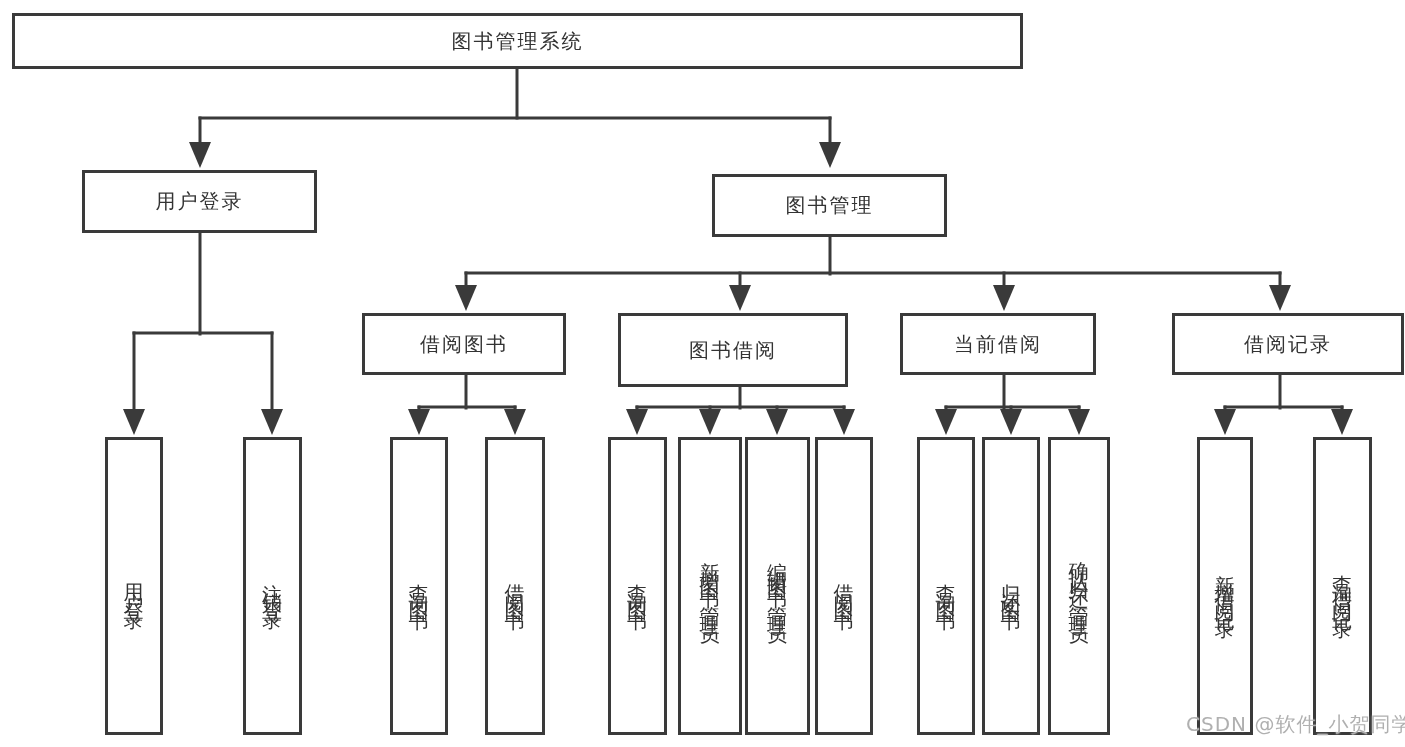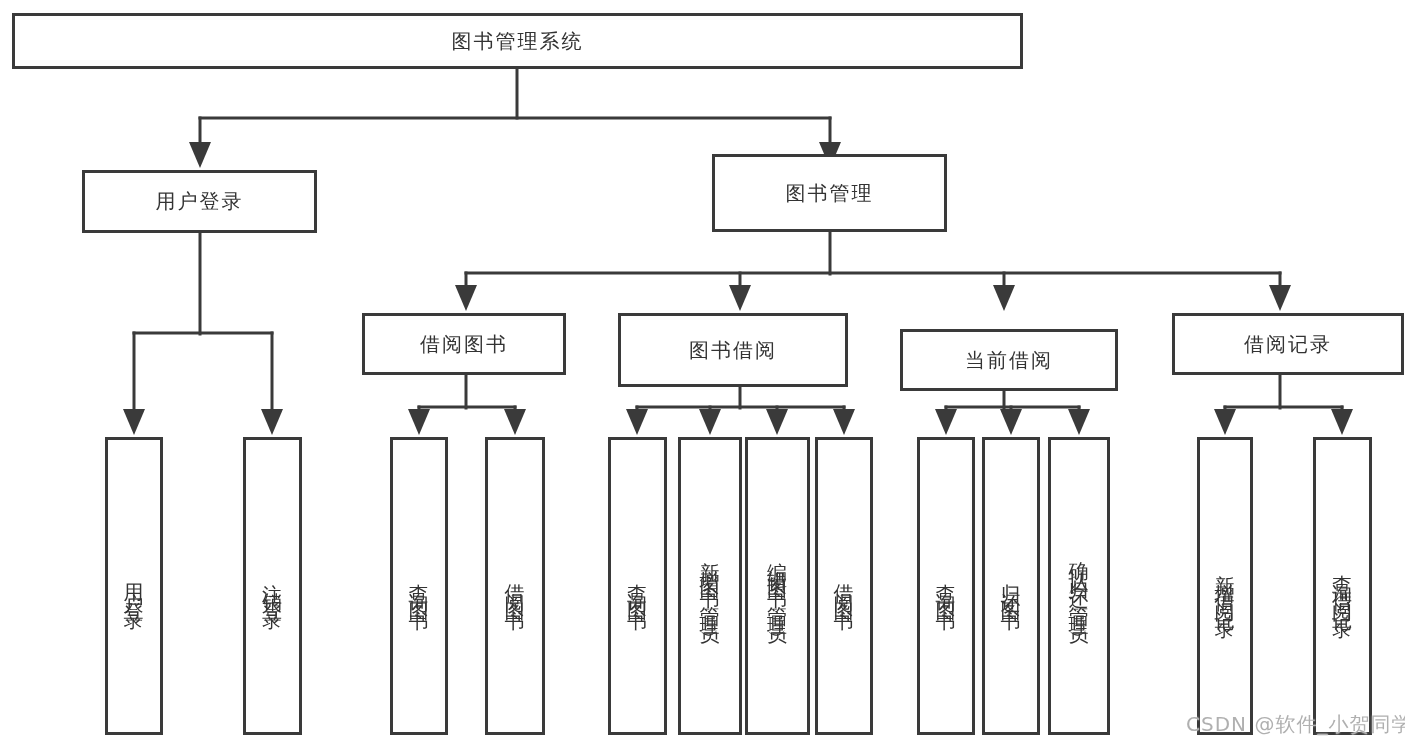--- a/index.html
+++ b/index.html
@@ -111,31 +111,31 @@
       <polygon points="1331,409 1353,409 1342,435" fill="#3a3a3a"></polygon>
     </svg>
 
   <div class="node" style="left:12px;top:13px;width:1011px;height:56px">
     <span class="lbl">图书管理系统</span>
   </div>
 
   <div class="node" style="left:82px;top:170px;width:235px;height:63px">
     <span class="lbl">用户登录</span>
   </div>
-  <div class="node" style="left:712px;top:154px;width:235px;height:78px">
+  <div class="node" style="left:712px;top:174px;width:235px;height:63px">
     <span class="lbl">图书管理</span>
   </div>
 
   <div class="node" style="left:362px;top:313px;width:204px;height:62px">
     <span class="lbl">借阅图书</span>
   </div>
   <div class="node" style="left:618px;top:313px;width:230px;height:74px">
     <span class="lbl">图书借阅</span>
   </div>
-  <div class="node" style="left:900px;top:329px;width:218px;height:62px">
+  <div class="node" style="left:900px;top:313px;width:196px;height:62px">
     <span class="lbl">当前借阅</span>
   </div>
   <div class="node" style="left:1172px;top:313px;width:232px;height:62px">
     <span class="lbl">借阅记录</span>
   </div>
 
   <div class="node leaf" style="left:105px;top:437px;width:58px;height:298px">
     <span class="lbl">用户登录</span>
   </div>
   <div class="node leaf" style="left:243px;top:437px;width:59px;height:298px">

